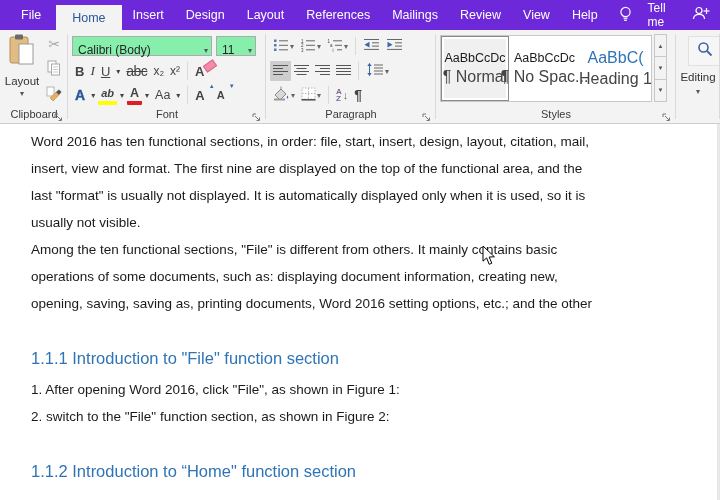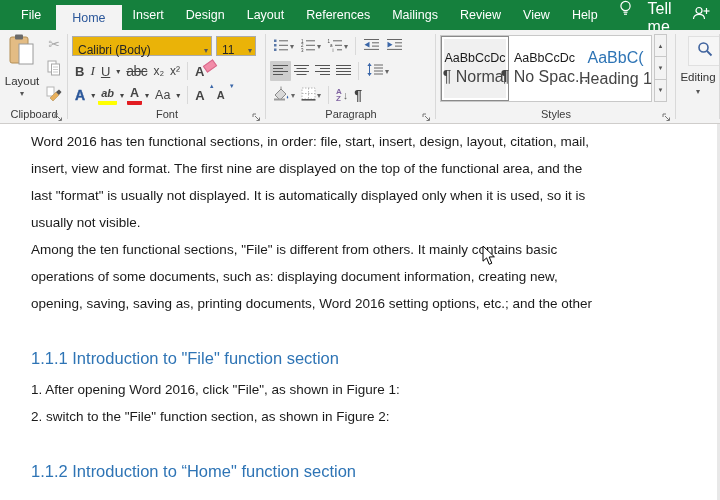--- a/index.html
+++ b/index.html
@@ -2,27 +2,27 @@
 <html><head>
 <meta charset="utf-8">
 <style>
   * { margin:0; padding:0; box-sizing:border-box; }
   html,body { width:720px; height:500px; overflow:hidden;
     font-family:"Liberation Sans", sans-serif; background:#fff; }
   .app { position:relative; width:720px; height:500px; background:#fff; }
 
   
   .tabbar { position:absolute; top:0; left:0; width:720px; height:30px;
-    background:#15803d; display:flex; align-items:stretch; }
+    background:#6d28d9; display:flex; align-items:stretch; }
   .tab { color:#fff; font-size:12.5px; display:flex; align-items:center;
     padding:0 11px; cursor:default; white-space:nowrap; }
   .tab.file { padding:0 15px; margin-left:6px; }
   .tab.active { background:#f3f3f3; color:#2b579a; margin-top:5px; padding:0 16px; }
   .tab-spacer { flex:1; }
-  .tellme { color:#fff; font-size:16px; display:flex; align-items:flex-start; gap:16px; padding:0 10px; }
+  .tellme { color:#fff; font-size:12px; display:flex; align-items:center; gap:16px; padding:0 10px; }
   .share-btn { display:flex; align-items:center; padding:0 10px 0 4px; }
 
   
   .ribbon { position:absolute; top:30px; left:0; width:720px; height:94px;
     background:#f3f3f3; border-bottom:1px solid #cfcdcb; }
   .group { position:absolute; top:0; height:93px; }
   .group:after { content:""; position:absolute; right:0; top:4px; bottom:4px;
     width:1px; background:#d9d9d9; }
   .g-label { position:absolute; bottom:1px; left:0; right:0; text-align:center;
     font-size:11px; color:#3b3b3b; height:15px; line-height:15px; }
@@ -37,21 +37,21 @@
   
   .paste-btn { position:absolute; left:3px; top:4px; width:38px; height:86px;
     display:flex; flex-direction:column; align-items:center; }
   .paste-label { font-size:11.5px; color:#333; margin-top:3px; }
   .paste-dd { font-size:8px; color:#555; margin-top:2px; }
   .clip-col { position:absolute; left:42px; top:4px; width:24px;
     display:flex; flex-direction:column; gap:5px; align-items:center; }
   .clip-col .btn { height:20px; width:22px; }
 
   
-  .combo { height:20px; background:#eab308; border:1px solid #ababab;
+  .combo { height:20px; background:#86efac; border:1px solid #ababab;
     display:flex; align-items:center; font-size:12px; color:#262626;
     padding:8px 3px 0 5px; }
   .combo .dd { margin-left:auto; font-size:8px; color:#555; padding-left:4px; }
   .bold-i { font-weight:bold; font-size:13px; }
   .italic-i { font-style:italic; font-family:"Liberation Serif",serif; font-size:13.5px; }
   .under-i { text-decoration:underline; font-size:13px; }
   .strike-i { text-decoration:line-through; font-size:14px; letter-spacing:-0.5px;}
   .sub-i,.sup-i { font-size:12px; }
   .fx-i { color:#2b579a; font-weight:bold; font-size:14px; -webkit-text-stroke:0.4px #2b579a; }
   .hl-i { font-size:11px; font-weight:bold; font-style:italic; border-bottom:4px solid #ffff00; line-height:11px; }

